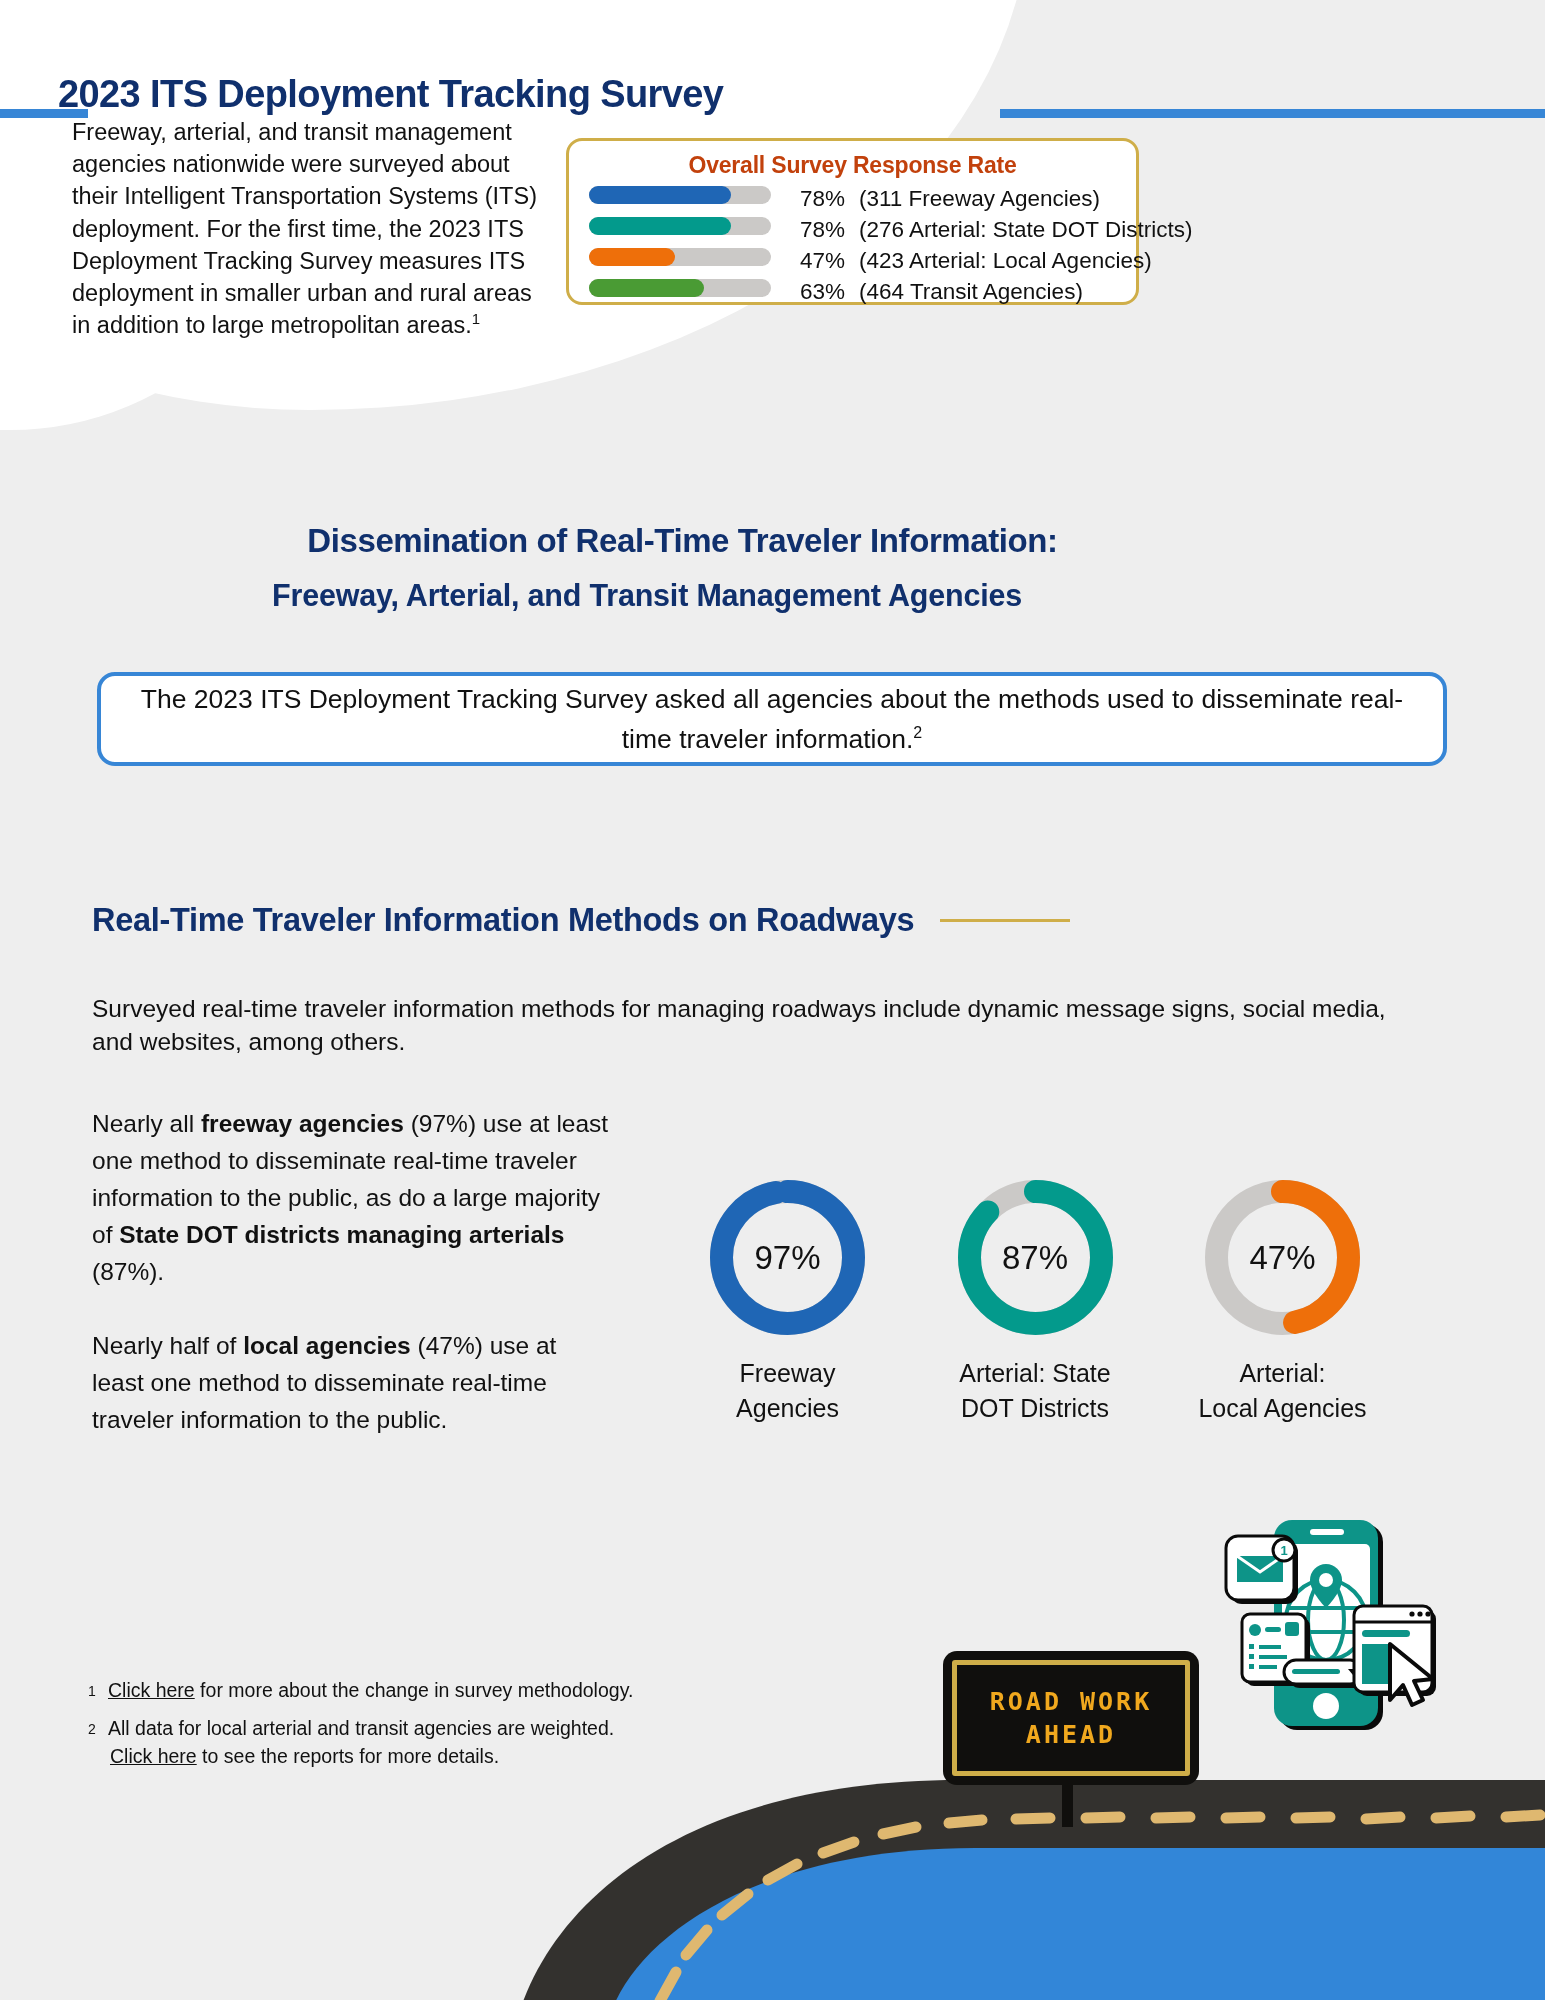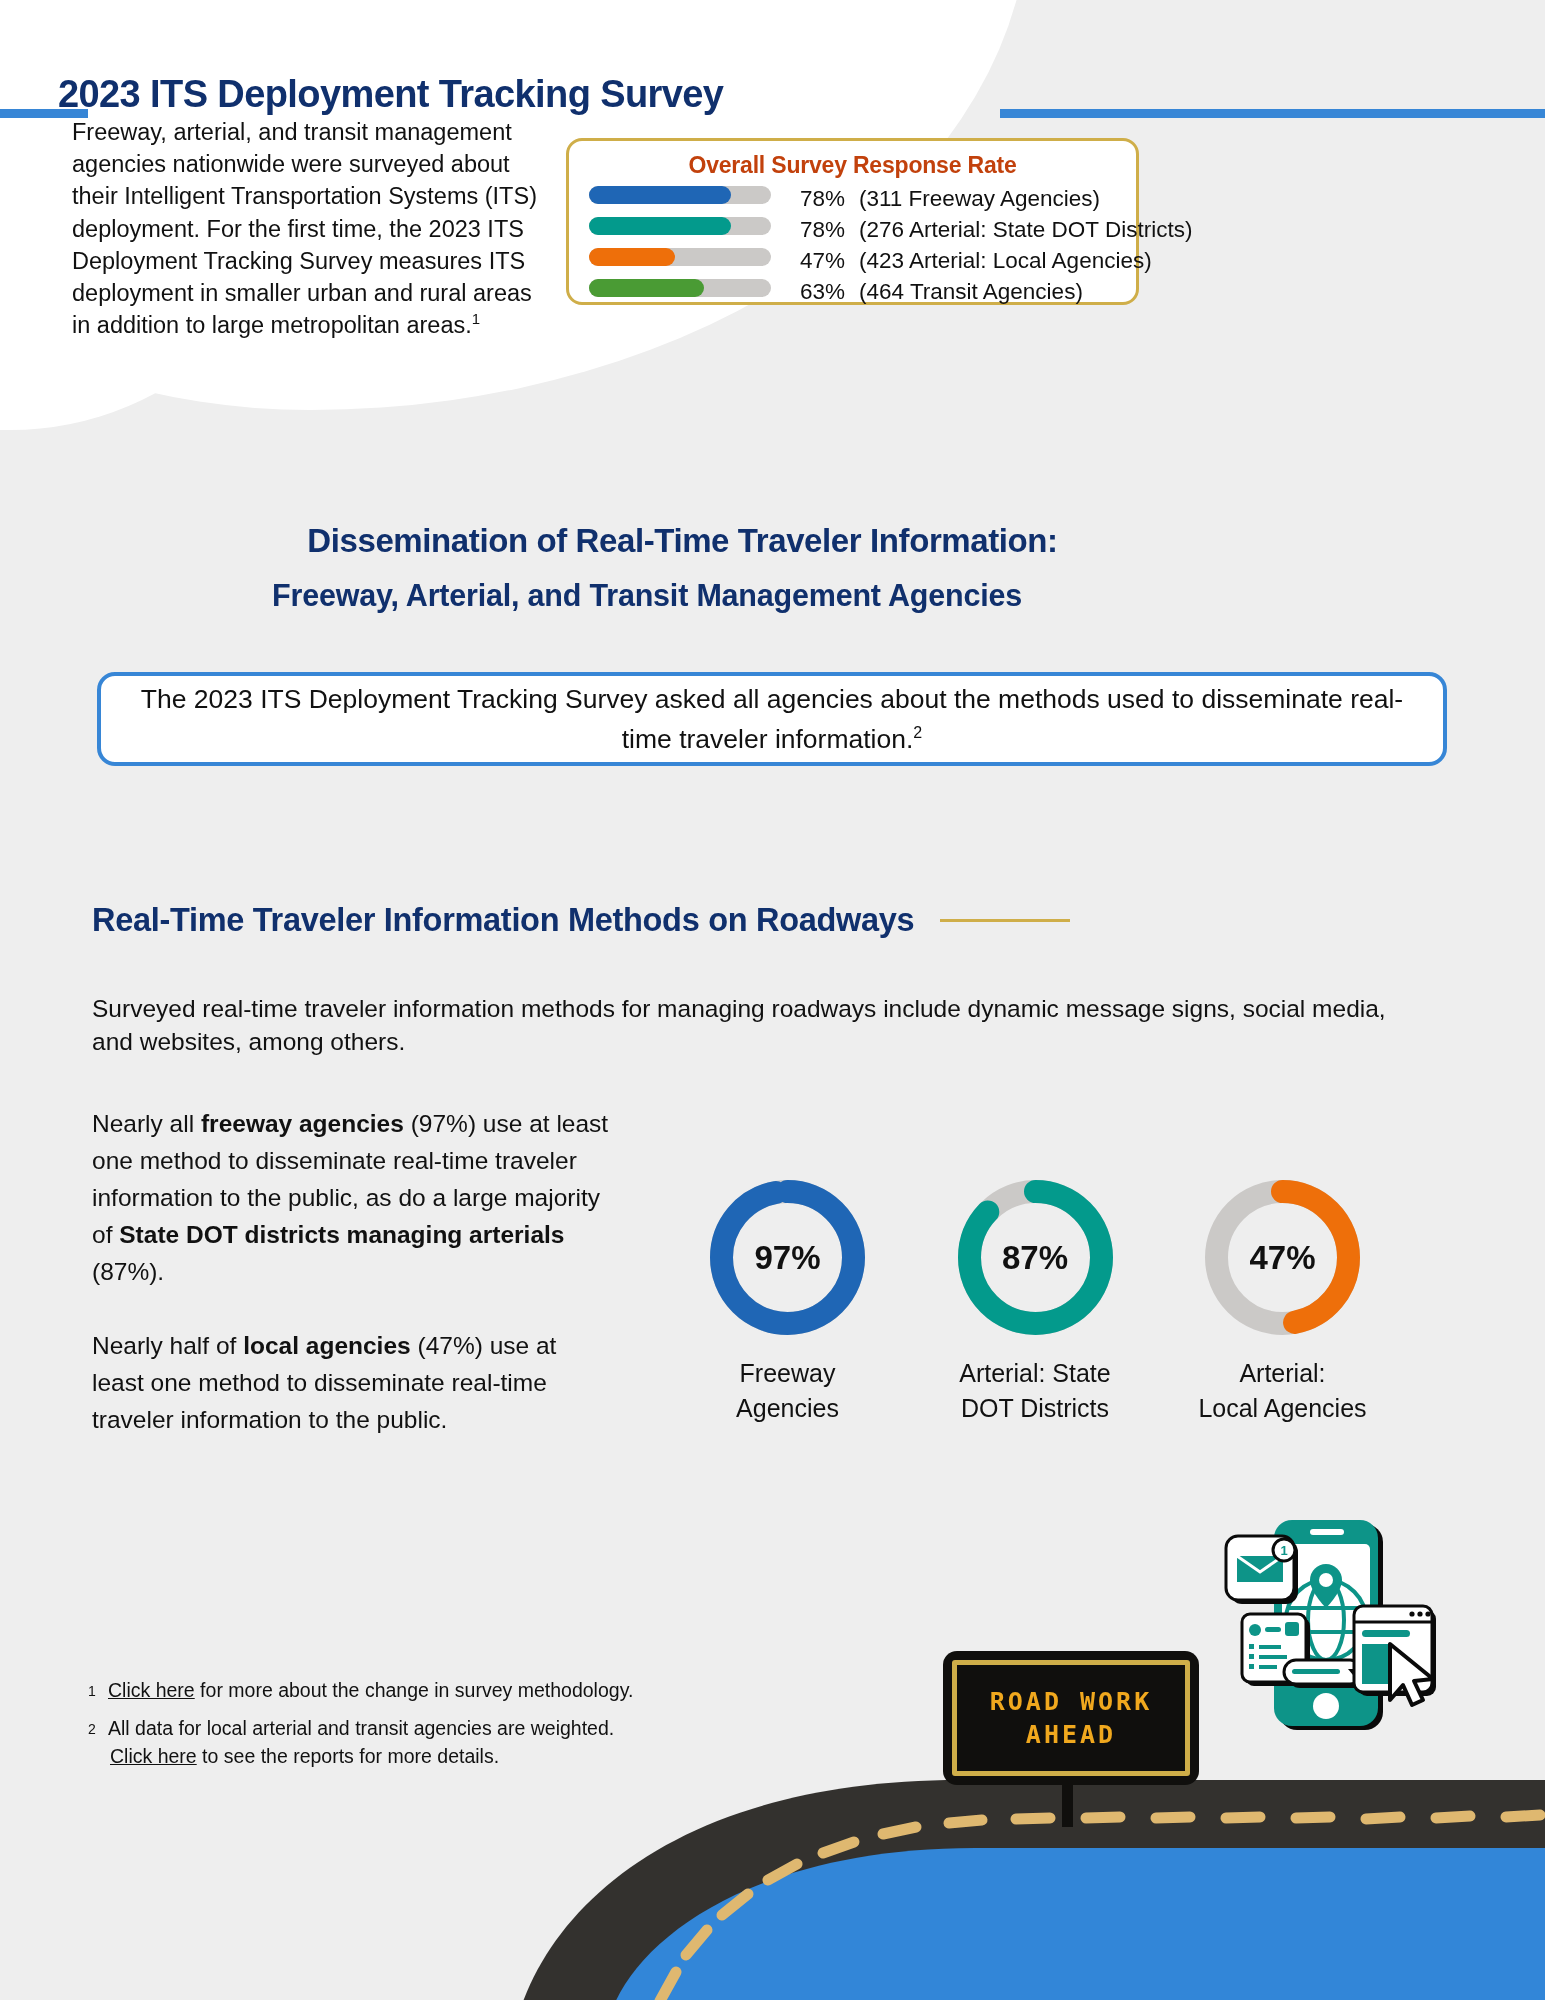--- a/index.html
+++ b/index.html
@@ -239,21 +239,21 @@
     width: 165px;
     height: 165px;
     margin: 0 auto;
   }
   .donut svg { display: block; }
   .donut-val {
     position: absolute;
     left: 0; top: 0; right: 0; bottom: 0;
     display: flex; align-items: center; justify-content: center;
     font-size: 33px;
-    font-weight: 700;
+    font-weight: 400;
     color: #111111;
   }
   .donut-label {
     margin-top: 16px;
     font-size: 25px;
     line-height: 35px;
     color: #111111;
   }
 
   

